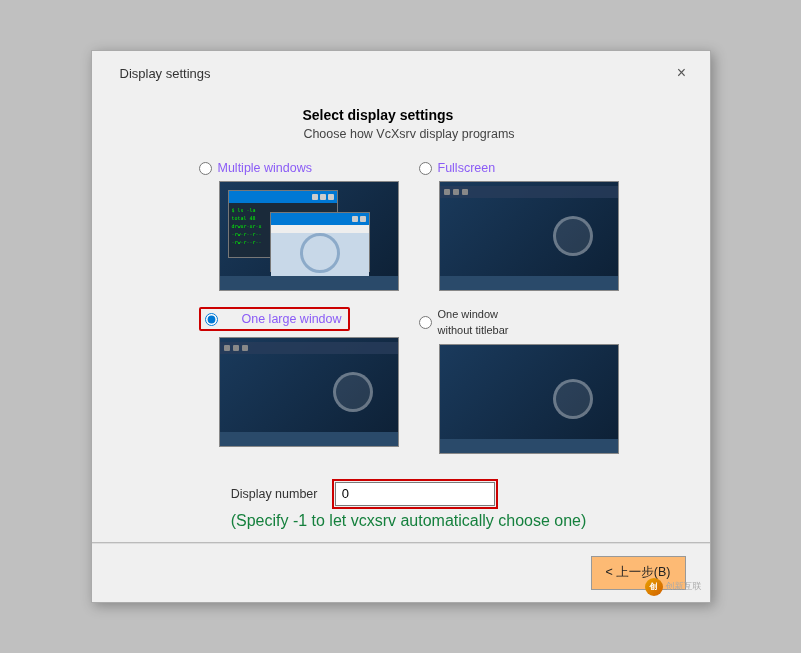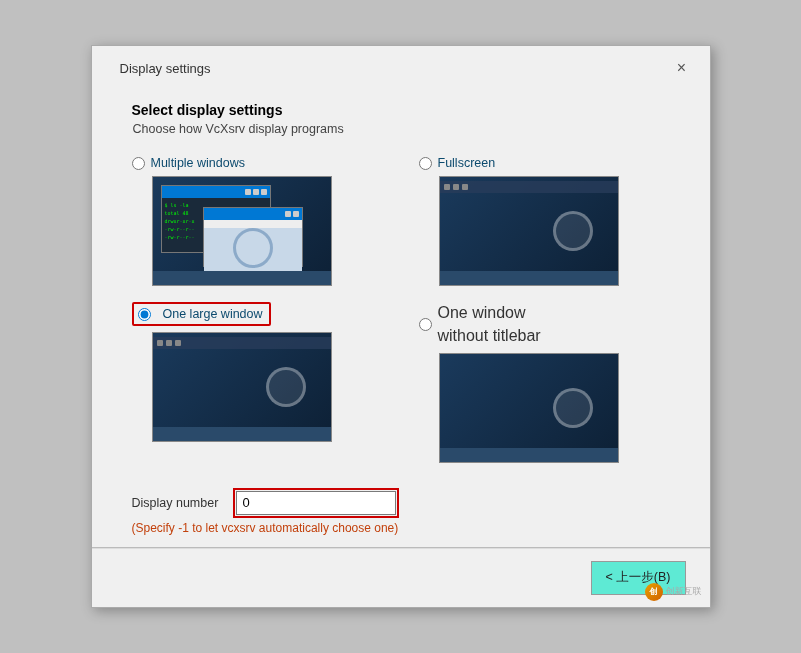--- a/index.html
+++ b/index.html
@@ -43,20 +43,21 @@
       justify-content: center;
       font-size: 16px;
       color: #555;
       border-radius: 2px;
     }
     .content {
       padding: 16px 24px 12px 40px;
       flex: 1;
       display: flex;
       flex-direction: column;
+      align-items: center;
     }
     .header-section {
       margin-bottom: 20px;
     }
     .header-title {
       font-size: 14px;
       font-weight: bold;
       color: #000;
       margin-bottom: 4px;
     }
@@ -77,24 +78,24 @@
       align-items: flex-start;
       gap: 6px;
     }
     .option-top {
       display: flex;
       align-items: center;
       gap: 6px;
     }
     .option-label {
       font-size: 12.5px;
-      color: #0c4a6e;
+      color: #8b5cf6;
     }
     .option-label-multiline {
-      font-size: 16px;
+      font-size: 11px;
       color: #333;
       line-height: 1.4;
     }
     .thumbnail {
       width: 180px;
       height: 110px;
       background: #1a2a3a;
       border: 1px solid #888;
       position: relative;
       overflow: hidden;
@@ -165,21 +166,21 @@
       height: 6px;
       background: #888;
       border-radius: 1px;
     }
     .radio-highlight {
       border: 2px solid #cc0000;
       border-radius: 2px;
       padding: 3px 6px 3px 4px;
       display: inline-flex;
       align-items: center;
-      gap: 12px;
+      gap: 24px;
     }
     .display-number-section {
       display: flex;
       flex-direction: column;
       gap: 6px;
       margin-top: 4px;
     }
     .display-number-row {
       display: flex;
       align-items: center;
@@ -194,22 +195,22 @@
       width: 160px;
       height: 24px;
       border: 1px solid #7a7a7a;
       padding: 0 6px;
       font-size: 13px;
       background: white;
       outline: 2px solid #cc0000;
       outline-offset: 1px;
     }
     .display-number-hint {
-      font-size: 12px;
-      color: #c2410c;
+      font-size: 16px;
+      color: #15803d;
     }
     .divider {
       height: 1px;
       background: #bbb;
       margin: 0 0 0 0;
     }
     .footer {
       display: flex;
       justify-content: flex-end;
       align-items: center;
@@ -217,21 +218,21 @@
       gap: 8px;
       background: #f0f0f0;
       border-top: 1px solid #ddd;
       position: relative;
     }
     .footer-btn {
       min-width: 90px;
       height: 30px;
       padding: 16px 14px;
       border: 1px solid #999;
-      background: #5eead4;
+      background: #fdba74;
       font-size: 12.5px;
       cursor: pointer;
       display: flex;
       align-items: center;
       justify-content: center;
       color: #222;
     }
     .watermark {
       position: absolute;
       bottom: 6px;

